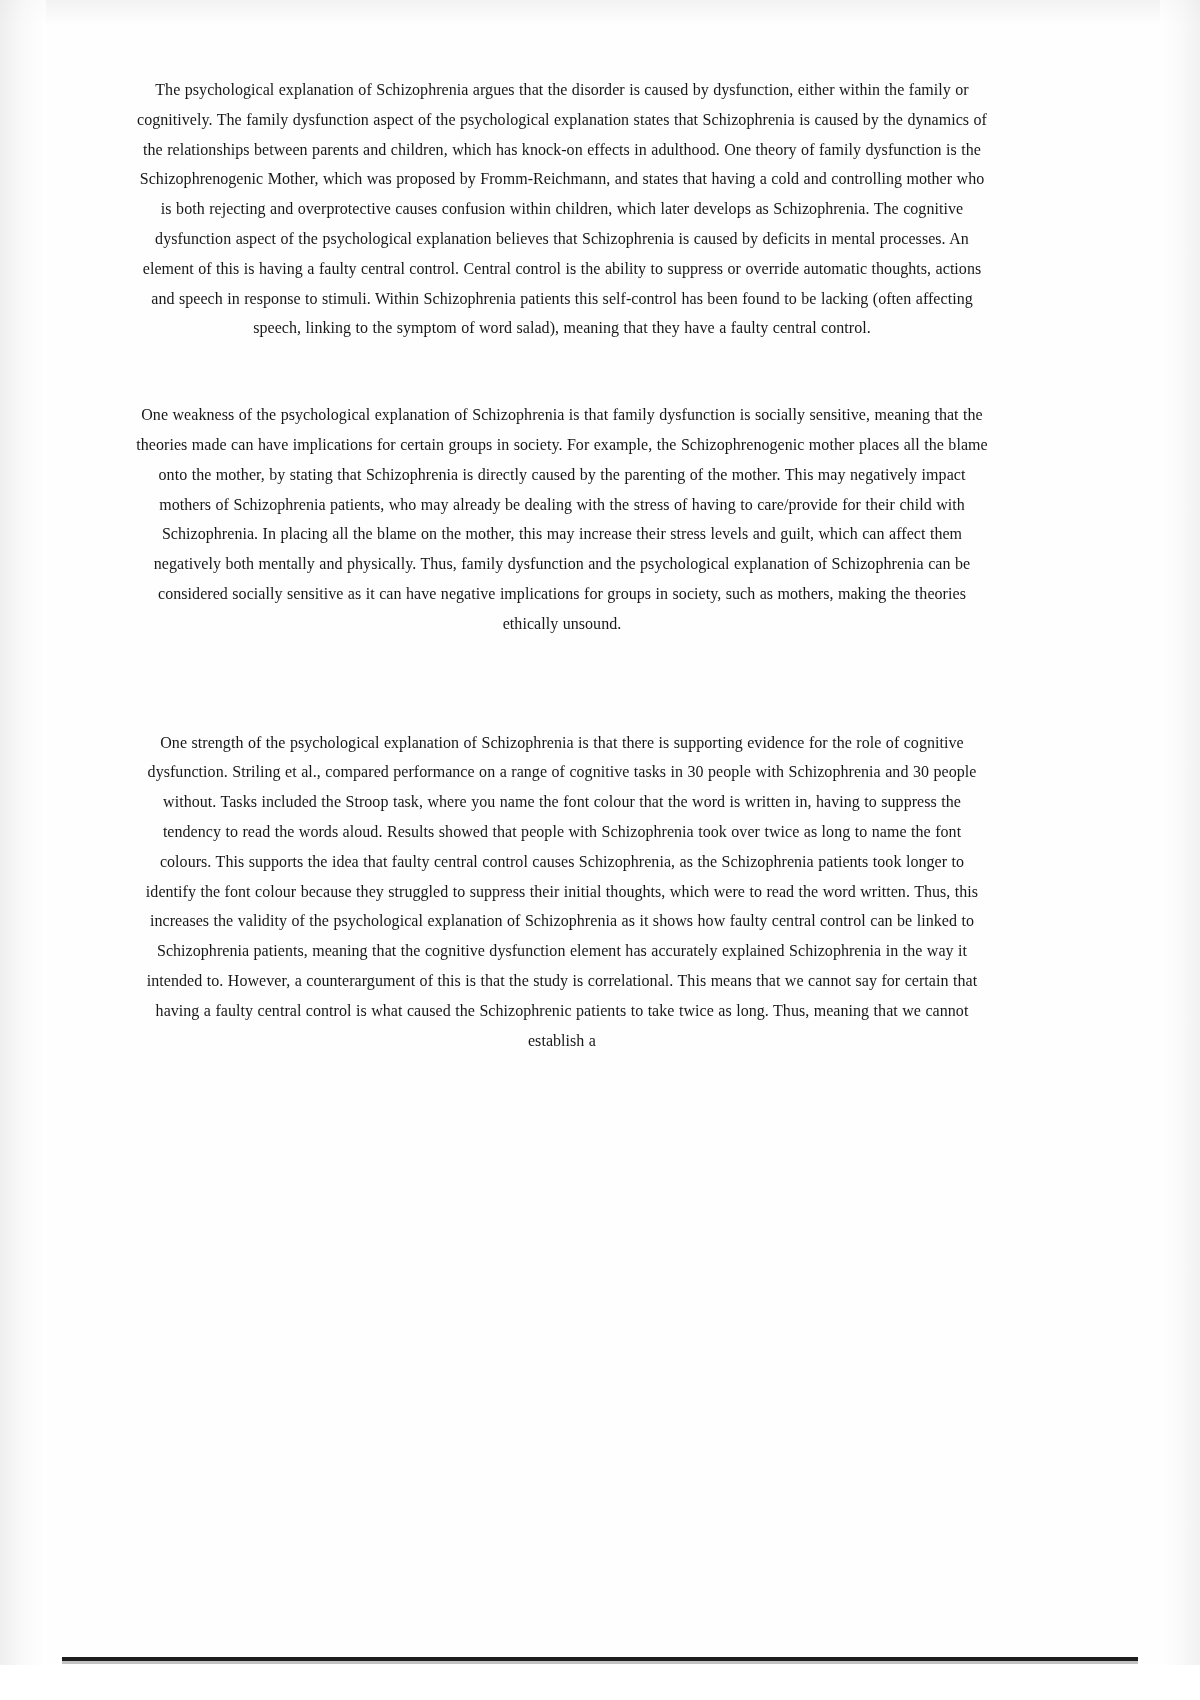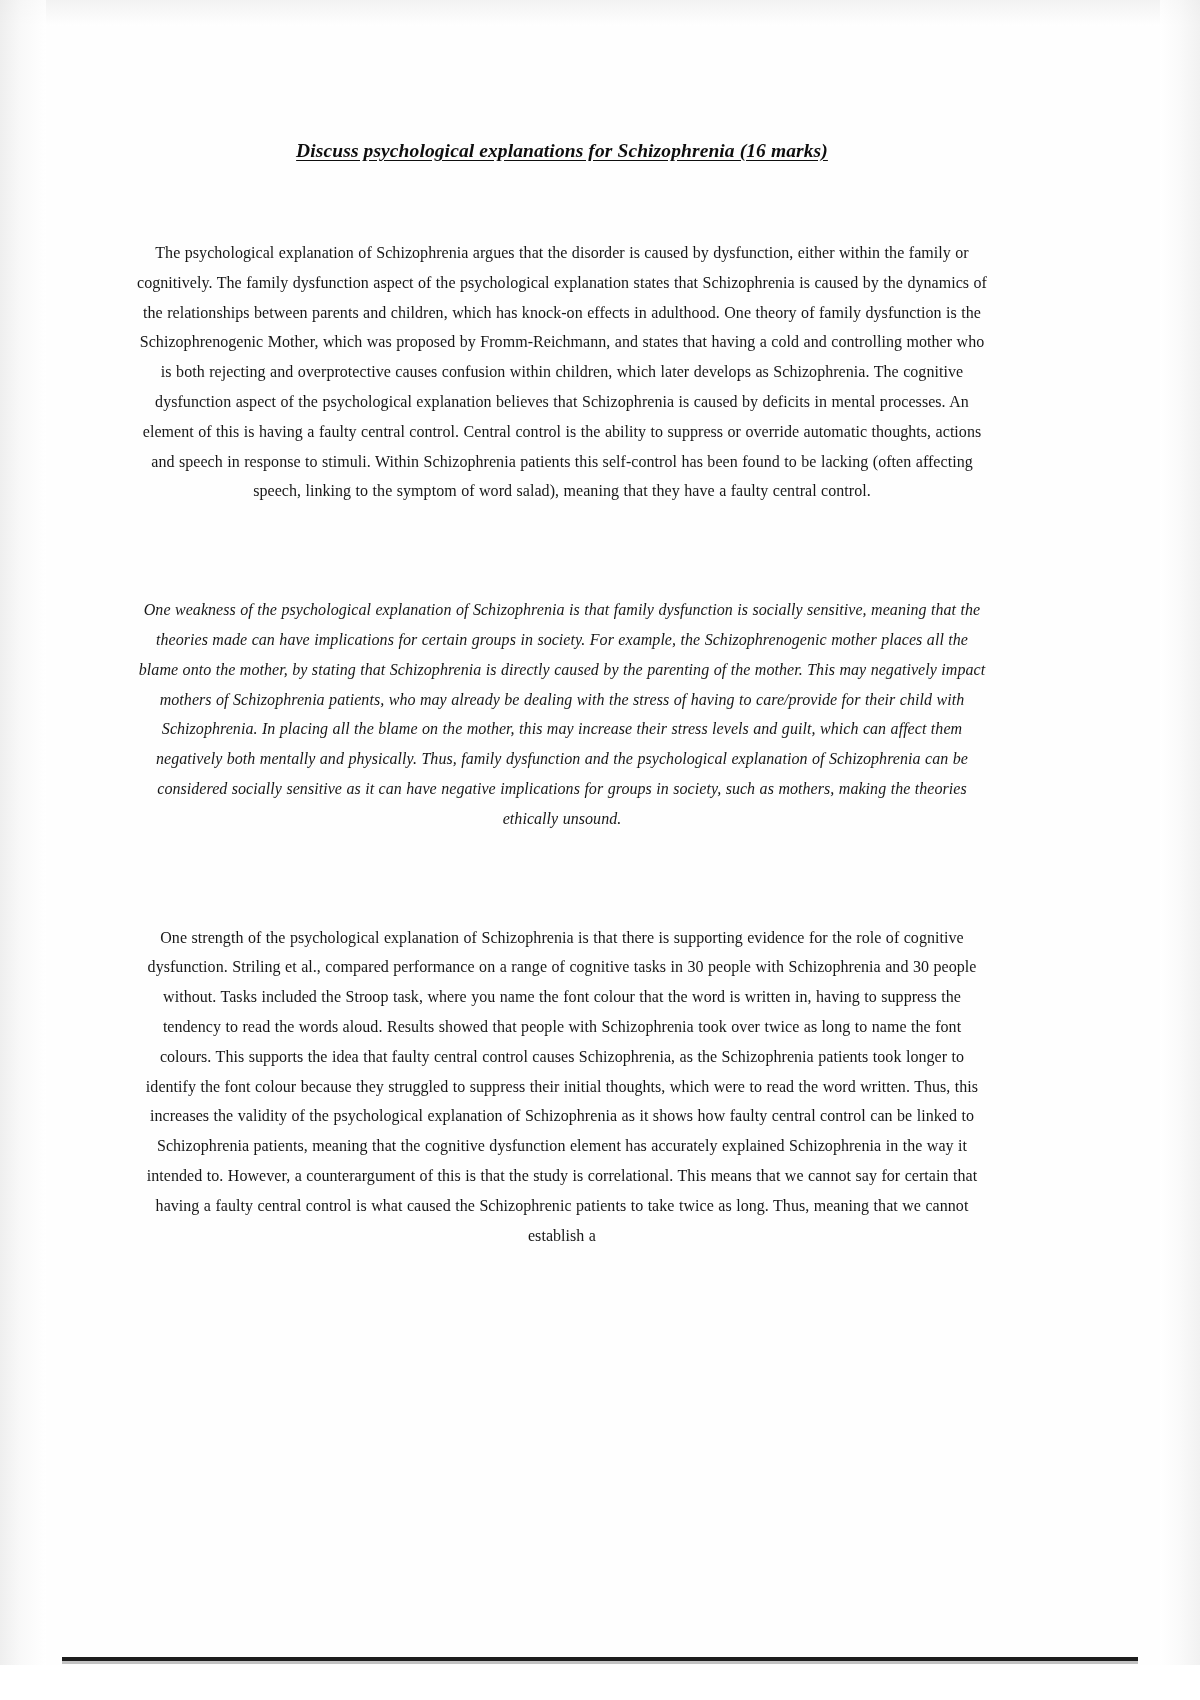--- a/index.html
+++ b/index.html
@@ -75,21 +75,21 @@
     margin: 0;
     font-size: 16px;
     line-height: 29.8px;
     text-align: center;
     color: #171717;
     letter-spacing: .05px;
     word-spacing: .4px;
   }
 
   .para.p1 { margin-top: 75px; }
-  .para.p2 { margin-top: 89px; font-style: italic; }
+  .para.p2 { margin-top: 57px; }
   .para.p3 { margin-top: 89px; }
 
   
   .bottom-rule {
     position: absolute;
     left: 62px;
     top: 1657px;
     width: 1076px;
     height: 4px;
     background: #1d1d1d;
@@ -116,21 +116,20 @@
 <body>
 
 <div class="page-sheet">
 
   <div class="edge-shade-top"></div>
   <div class="edge-shade-left"></div>
   <div class="edge-shade-right"></div>
 
   <div class="content">
 
-    <h1 class="doc-title">Discuss psychological explanations for Schizophrenia (16 marks)</h1>
 
     <p class="para p1">The psychological explanation of Schizophrenia argues that the disorder is caused by dysfunction, either within the family or cognitively. The family dysfunction aspect of the psychological explanation states that Schizophrenia is caused by the dynamics of the relationships between parents and children, which has knock-on effects in adulthood. One theory of family dysfunction is the Schizophrenogenic Mother, which was proposed by Fromm-Reichmann, and states that having a cold and controlling mother who is both rejecting and overprotective causes confusion within children, which later develops as Schizophrenia. The cognitive dysfunction aspect of the psychological explanation believes that Schizophrenia is caused by deficits in mental processes. An element of this is having a faulty central control. Central control is the ability to suppress or override automatic thoughts, actions and speech in response to stimuli. Within Schizophrenia patients this self-control has been found to be lacking (often affecting speech, linking to the symptom of word salad), meaning that they have a faulty central control.</p>
 
     <p class="para p2">One weakness of the psychological explanation of Schizophrenia is that family dysfunction is socially sensitive, meaning that the theories made can have implications for certain groups in society. For example, the Schizophrenogenic mother places all the blame onto the mother, by stating that Schizophrenia is directly caused by the parenting of the mother. This may negatively impact mothers of Schizophrenia patients, who may already be dealing with the stress of having to care/provide for their child with Schizophrenia. In placing all the blame on the mother, this may increase their stress levels and guilt, which can affect them negatively both mentally and physically. Thus, family dysfunction and the psychological explanation of Schizophrenia can be considered socially sensitive as it can have negative implications for groups in society, such as mothers, making the theories ethically unsound.</p>
 
     <p class="para p3">One strength of the psychological explanation of Schizophrenia is that there is supporting evidence for the role of cognitive dysfunction. Striling et al., compared performance on a range of cognitive tasks in 30 people with Schizophrenia and 30 people without. Tasks included the Stroop task, where you name the font colour that the word is written in, having to suppress the tendency to read the words aloud. Results showed that people with Schizophrenia took over twice as long to name the font colours. This supports the idea that faulty central control causes Schizophrenia, as the Schizophrenia patients took longer to identify the font colour because they struggled to suppress their initial thoughts, which were to read the word written. Thus, this increases the validity of the psychological explanation of Schizophrenia as it shows how faulty central control can be linked to Schizophrenia patients, meaning that the cognitive dysfunction element has accurately explained Schizophrenia in the way it intended to. However, a counterargument of this is that the study is correlational. This means that we cannot say for certain that having a faulty central control is what caused the Schizophrenic patients to take twice as long. Thus, meaning that we cannot establish a</p>
 
   </div>
 
   <div class="bottom-rule"></div>

